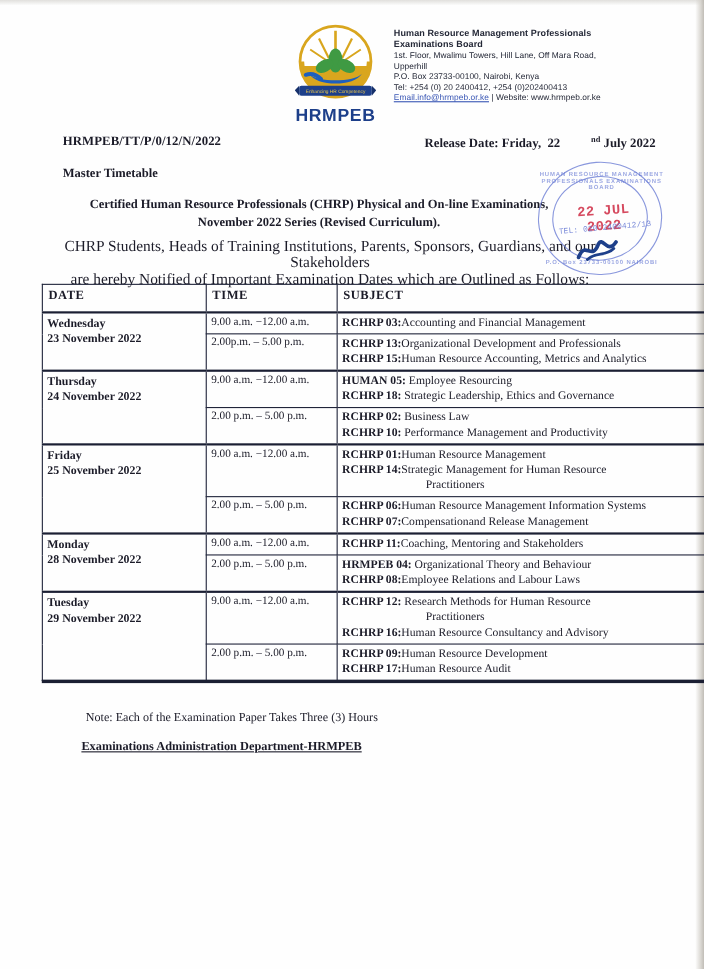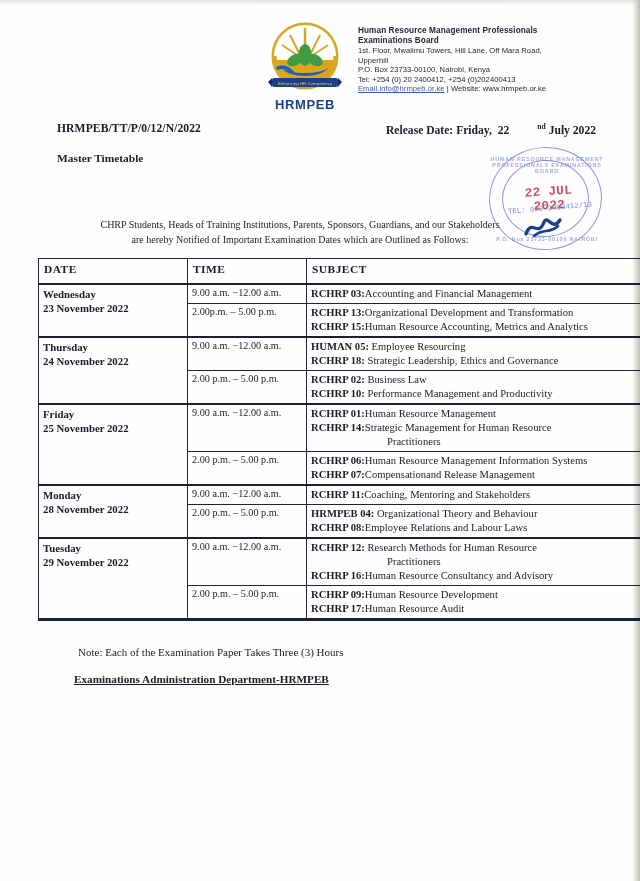--- a/index.html
+++ b/index.html
@@ -49,21 +49,21 @@
     text-align: center;
   }
   .logo-mark {
     position: relative;
     width: 74px; height: 74px;
     margin: 0 auto;
   }
   .logo-name {
     font-family: "Liberation Sans", sans-serif;
     font-weight: bold;
-    font-size: 13px;
+    font-size: 16px;
     letter-spacing: 0.6px;
     color: #1d3f8a;
     margin-top: 1px;
   }
   .org-block {
     padding-left: 10px;
     padding-top: 4px;
     font-family: "Liberation Sans", sans-serif;
     color: #232736;
   }
@@ -115,21 +115,21 @@
     text-align: center;
     font-size: 11.4px;
     font-weight: bold;
     line-height: 16px;
   }
   .notify {
     position: absolute;
     top: 217px; left: 40px;
     width: 520px;
     text-align: center;
-    font-size: 10px;
+    font-size: 14px;
     line-height: 15px;
   }
   .notify .l2 { display: block; }
 
   
   .stamp {
     position: absolute;
     top: 144px; left: 486px;
     width: 122px; height: 112px;
     pointer-events: none;
@@ -307,20 +307,24 @@
       <div class="org-line">P.O. Box 23733-00100, Nairobi, Kenya</div>
       <div class="org-line">Tel: +254 (0) 20 2400412, +254 (0)202400413</div>
       <div class="org-line org-contact"><span class="lnk">Email.info@hrmpeb.or.ke</span><span> | </span><span>Website: www.hrmpeb.or.ke</span></div>
     </div>
   </div>
 
   <div class="ref-no">HRMPEB/TT/P/0/12/N/2022</div>
   <div class="release-date"><span>Release Date: Friday,</span>&nbsp; <span>22</span><sup>nd</sup> <span>July 2022</span></div>
   <div class="master-timetable">Master Timetable</div>
 
+  <div class="doc-title">
+    <span>Certified Human Resource Professionals (CHRP) Physical and On-line Examinations,</span><br>
+    <span>November 2022 Series (Revised Curriculum).</span>
+  </div>
 
   <div class="notify">
     <span>CHRP Students, Heads of  Training Institutions, Parents, Sponsors, Guardians, and our Stakeholders</span>
     <span class="l2">are hereby Notified of Important Examination Dates which are Outlined as Follows:</span>
   </div>
 
   <div class="stamp">
     <div class="stamp-ring"></div>
     <div class="stamp-ring inner"></div>
     <div class="stamp-arc-top">HUMAN RESOURCE MANAGEMENT PROFESSIONALS EXAMINATIONS BOARD</div>
@@ -351,21 +355,21 @@
               <div>23 November 2022</div>
             </td>
             <td class="time-cell">9.00 a.m. −12.00 a.m.</td>
             <td class="subj-cell">
               <div class="subj-line"><span class="code">RCHRP 03:</span><span>Accounting and Financial Management</span></div>
             </td>
           </tr>
           <tr>
             <td class="time-cell">2.00p.m. – 5.00 p.m.</td>
             <td class="subj-cell">
-              <div class="subj-line"><span class="code">RCHRP 13:</span><span>Organizational Development and Transformation</span></div>
+              <div class="subj-line"><span class="code">RCHRP 13:</span><span>Organizational Development and Professionals</span></div>
               <div class="subj-line"><span class="code">RCHRP 15:</span><span>Human Resource Accounting,  Metrics and  Analytics</span></div>
             </td>
           </tr>
           <tr class="group-start">
             <td class="date-cell" rowspan="2">
               <div>Thursday</div>
               <div>24 November 2022</div>
             </td>
             <td class="time-cell">9.00 a.m. −12.00 a.m.</td>
             <td class="subj-cell">

